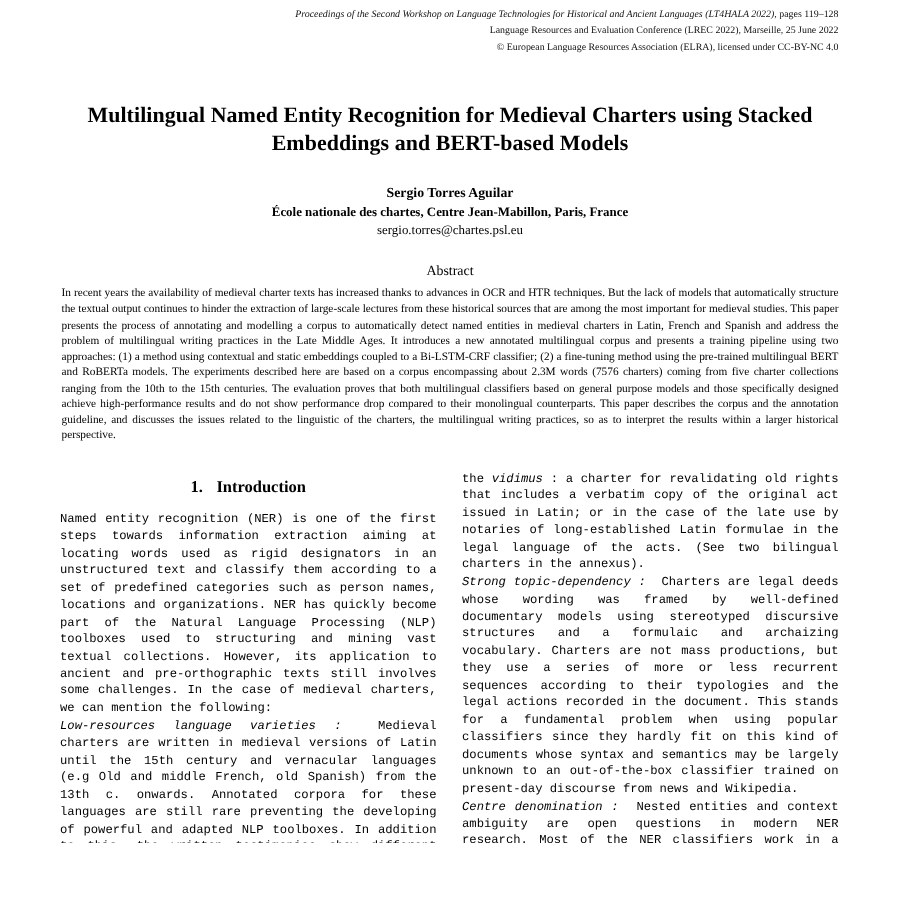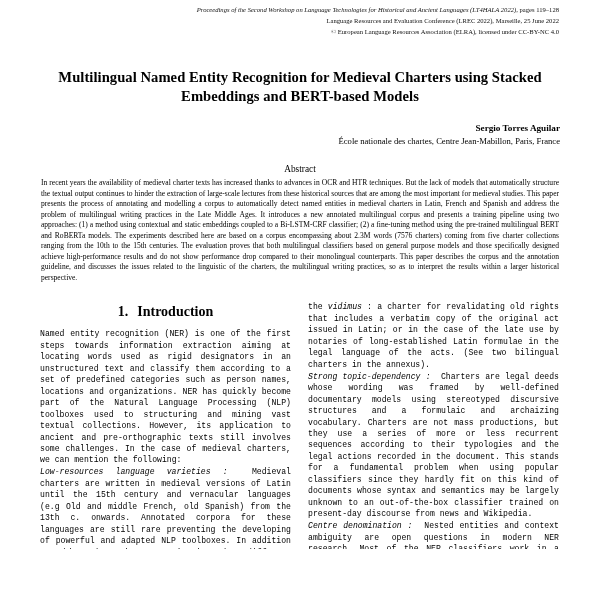--- a/index.html
+++ b/index.html
@@ -48,30 +48,31 @@
     text-align: center;
     font-size: 14.6px;
     line-height: 19px;
     font-weight: bold;
     letter-spacing: 0.05px;
   }
 
   
   .author-block {
     margin-top: 16px;
-    text-align: right;
+    text-align: center;
   }
   .author-name {
     font-size: 9.2px;
     font-weight: bold;
     line-height: 13px;
   }
   .author-affil {
     font-size: 8.6px;
     line-height: 12.4px;
+    font-weight: bold;
   }
   .author-email {
     font-size: 8.6px;
     line-height: 12.4px;
   }
 
   
   .abstract-wrap {
     margin-top: 16px;
     padding: 0 1px;
@@ -107,21 +108,21 @@
     height: 250px;
     overflow: hidden;
   }
   .col {
     width: 251px;
     overflow: hidden;
   }
   .section-heading {
     text-align: center;
     font-weight: bold;
-    font-size: 14px;
+    font-size: 11px;
     line-height: 14px;
     margin: 6px 0 9px 0;
   }
   .section-heading .num { margin-right: 9px; }
   .body-par {
     font-size: 8.15px;
     line-height: 11.45px;
     text-align: justify;
     text-justify: inter-word;
     margin: 0 0 0.5px 0;
@@ -141,20 +142,21 @@
     <div class="line1"><span>Proceedings of the Second Workshop on Language Technologies for Historical and Ancient Languages (LT4HALA 2022)</span><span class="nonital">, pages 119–128</span></div>
     <div class="line2">Language Resources and Evaluation Conference (LREC 2022), Marseille, 25 June 2022</div>
     <div class="line3">© European Language Resources Association (ELRA), licensed under CC-BY-NC 4.0</div>
   </div>
 
   <div class="title">Multilingual Named Entity Recognition for Medieval Charters using Stacked Embeddings and BERT-based Models</div>
 
   <div class="author-block">
     <div class="author-name">Sergio Torres Aguilar</div>
     <div class="author-affil">École nationale des chartes, Centre Jean-Mabillon, Paris, France</div>
+    <div class="author-email">sergio.torres@chartes.psl.eu</div>
   </div>
 
   <div class="abstract-wrap">
     <div class="abstract-heading">Abstract</div>
     <div class="abstract-body">In recent years the availability of medieval charter texts has increased thanks to advances in OCR and HTR techniques. But the lack of models that automatically structure the textual output continues to hinder the extraction of large-scale lectures from these historical sources that are among the most important for medieval studies. This paper presents the process of annotating and modelling a corpus to automatically detect named entities in medieval charters in Latin, French and Spanish and address the problem of multilingual writing practices in the Late Middle Ages. It introduces a new annotated multilingual corpus and presents a training pipeline using two approaches: (1) a method using contextual and static embeddings coupled to a Bi-LSTM-CRF classifier; (2) a fine-tuning method using the pre-trained multilingual BERT and RoBERTa models. The experiments described here are based on a corpus encompassing about 2.3M words (7576 charters) coming from five charter collections ranging from the 10th to the 15th centuries. The evaluation proves that both multilingual classifiers based on general purpose models and those specifically designed achieve high-performance results and do not show performance drop compared to their monolingual counterparts. This paper describes the corpus and the annotation guideline, and discusses the issues related to the linguistic of the charters, the multilingual writing practices, so as to interpret the results within a larger historical perspective.</div>
   </div>
 
   <div class="columns">
 
     <div class="col">

